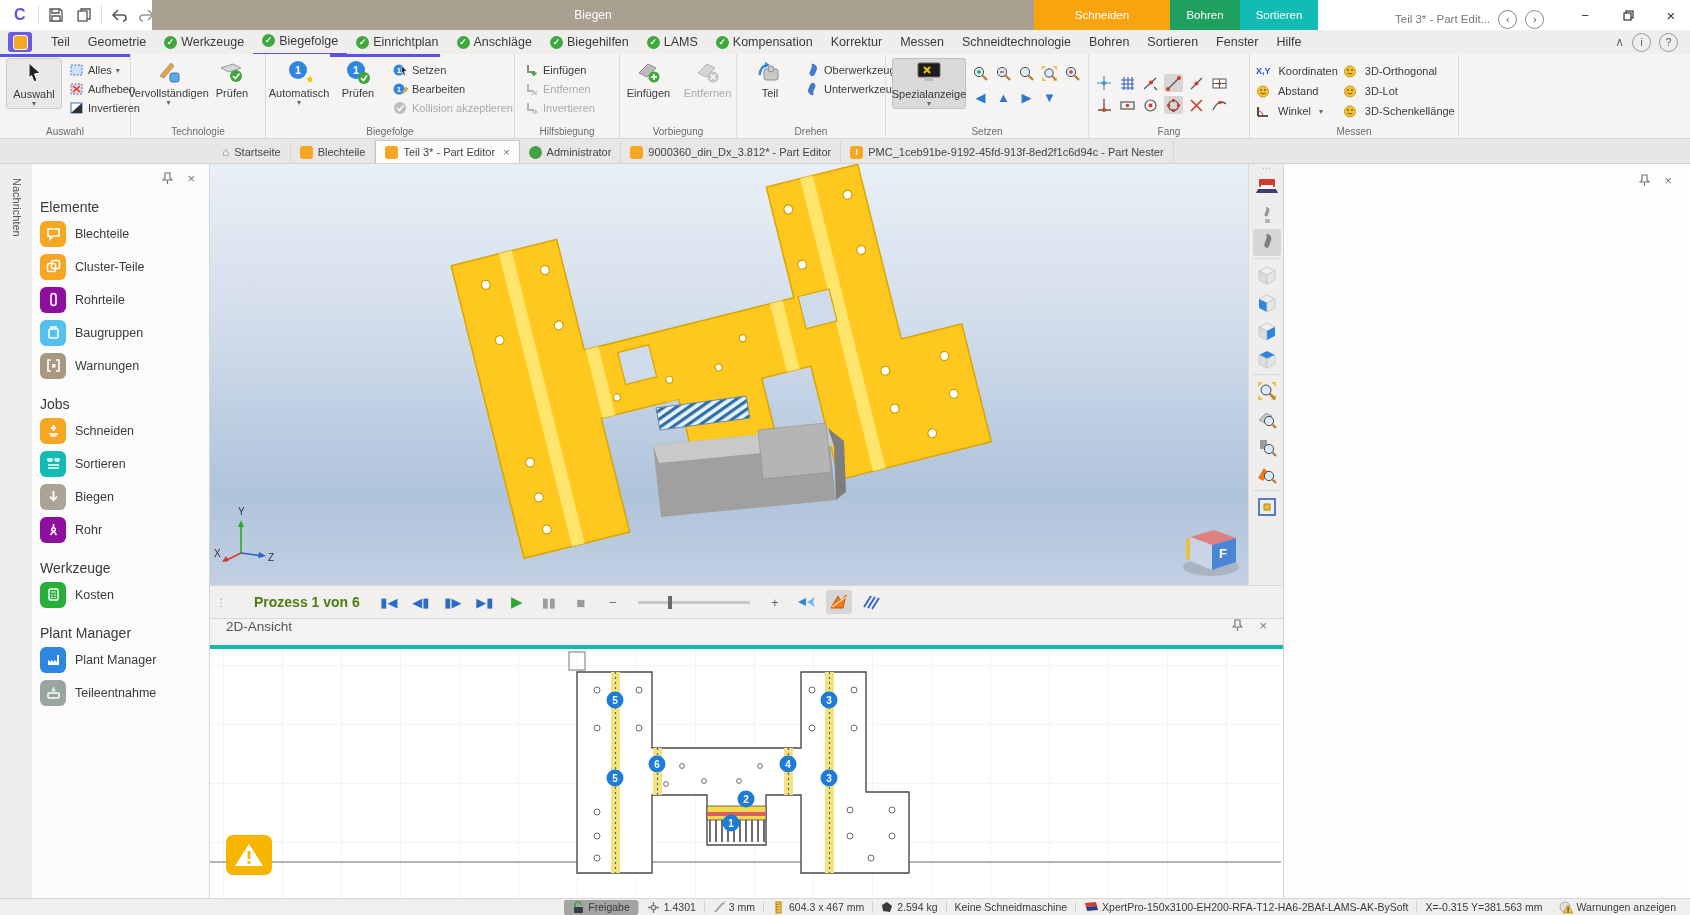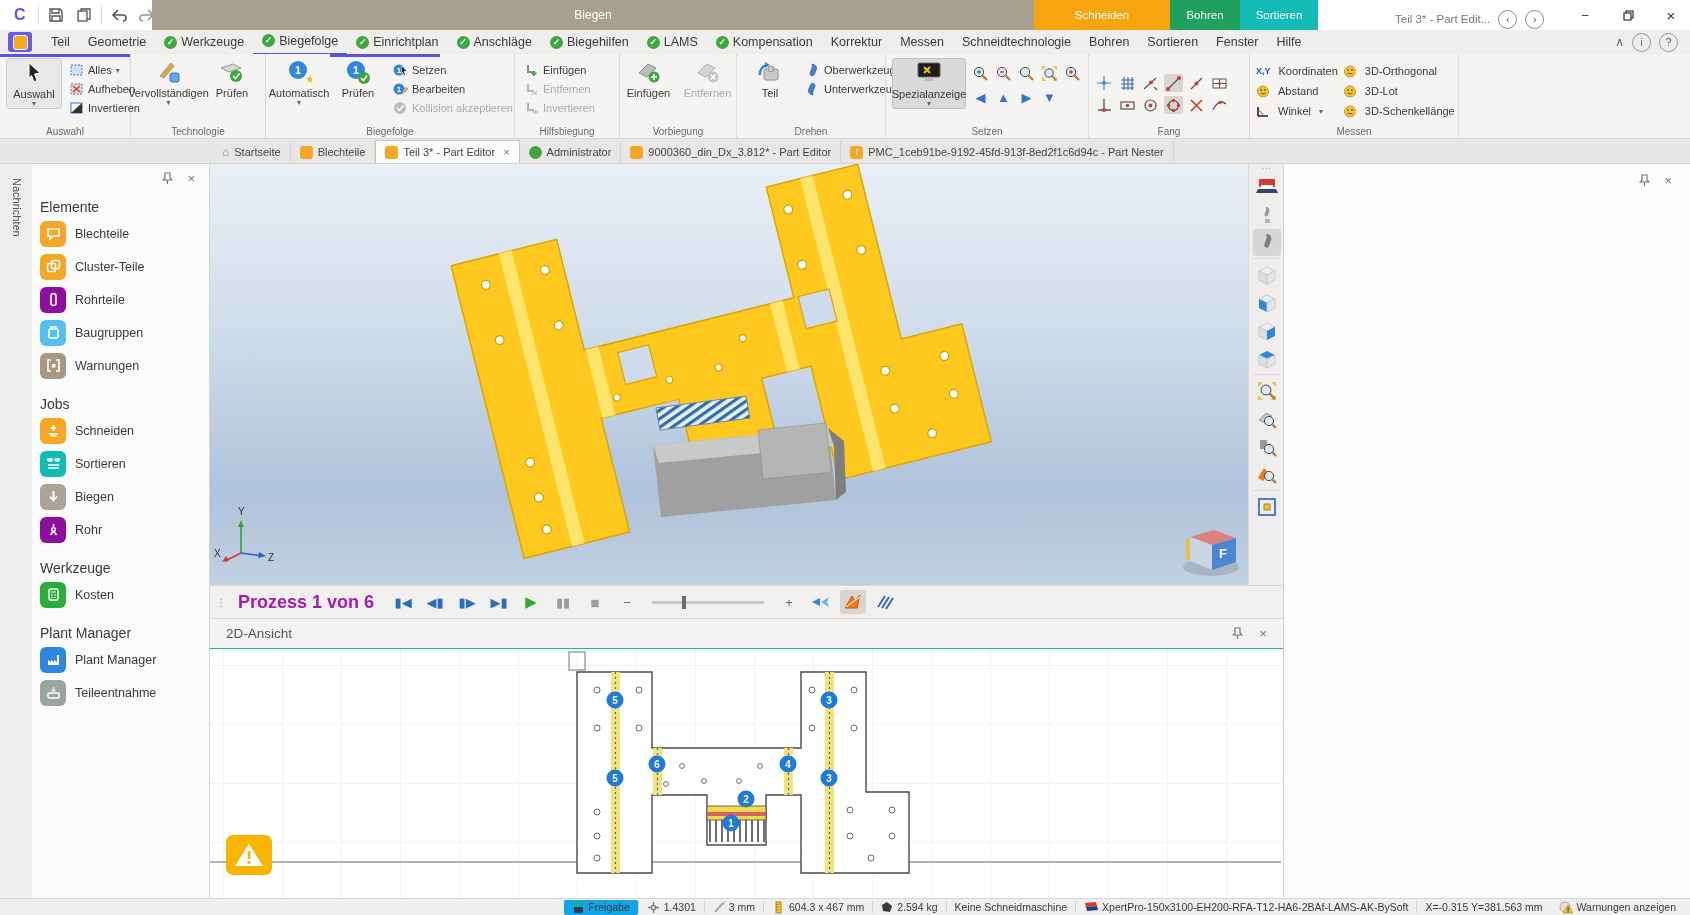--- a/index.html
+++ b/index.html
@@ -82,43 +82,43 @@
   #vtoolbar{position:absolute;left:1248px;top:164px;width:35px;height:421px;background:#EFEEED;border-left:1px solid #DCDAD8;}
   .vt-ic{width:28px;height:27px;margin:1px auto;display:flex;align-items:center;justify-content:center;border-radius:3px;}
   .vt-ic.pressed{background:#D8D6D4;}
   .vt-sep{height:1px;background:#DCDAD8;margin:2px 4px;}
   #rightpanel{position:absolute;left:1283px;top:164px;width:407px;height:734px;background:#FDFDFD;border-left:1px solid #D5D3D1;box-sizing:border-box;}
   #rp-head{display:flex;justify-content:flex-end;gap:14px;padding:10px 18px 0 0;color:#777;}
 
   
   #processbar{position:absolute;left:210px;top:585px;width:1073px;height:33px;background:#F1F0EF;
               border-top:1px solid #D9D7D5;display:flex;align-items:center;gap:6px;padding-left:6px;box-sizing:border-box;}
-  #proc-label{font-size:18px;font-weight:bold;color:#a21caf;margin:0 10px 0 6px;white-space:nowrap;}
+  #proc-label{font-size:14px;font-weight:bold;color:#4d7c0f;margin:0 10px 0 22px;white-space:nowrap;}
   .pb-btn{display:flex;align-items:center;justify-content:center;width:26px;height:22px;font-size:13px;}
   .blue{color:#2B6BC4;} .green{color:#2FA832;} .gray{color:#9E9C9A;}
   #pb-slider{width:112px;height:3px;background:#C9C7C5;position:relative;margin:0 6px;}
   #pb-handle{position:absolute;left:30px;top:-5px;width:4px;height:13px;background:#6B6B6B;}
   .pb-tog{width:26px;height:24px;display:flex;align-items:center;justify-content:center;border-radius:3px;}
   .pb-tog.pressed{background:#D8D6D4;}
 
   
   #panel2d{position:absolute;left:210px;top:618px;width:1073px;height:280px;background:#fff;border-top:1px solid #D9D7D5;box-sizing:border-box;}
-  #p2d-head{height:30px;background:#F4F3F2;border-bottom:1px solid #14b8a6;display:flex;align-items:center;padding:0 16px;box-sizing:border-box;}
+  #p2d-head{height:30px;background:#F4F3F2;border-bottom:4px solid #14b8a6;display:flex;padding:0 16px;box-sizing:border-box;}
   #p2d-title{font-size:13.5px;color:#555;}
   #p2d-icons{margin-left:auto;display:flex;gap:16px;color:#777;}
   #p2d-body{position:relative;width:1071px;height:248px;overflow:hidden;}
   #warnbtn{position:absolute;left:16px;top:186px;width:46px;height:40px;background:#F7B500;border-radius:7px;
            display:flex;align-items:center;justify-content:center;}
 
   
   #statusbar{position:absolute;left:0;top:898px;width:1690px;height:17px;background:#F0EFEE;border-top:1px solid #D9D7D5;
              display:flex;align-items:center;font-size:10.5px;color:#3a3a3a;box-sizing:border-box;}
   .st-item{display:flex;align-items:center;gap:4px;padding:0 8px;white-space:nowrap;}
   .st-sep{width:1px;height:12px;background:#D4D2D0;}
-  .st-chip{background:#0ea5e9;border-radius:2px;height:15px;}
+  .st-chip{background:#a3a3a3;border-radius:2px;height:15px;}
   .x-close{font-size:13px;line-height:13px;}
 </style>
 </head>
 <body>
 
 <div id="titlebar">
   <div id="tb-left">
     <span id="tb-logo">C</span>
     <span class="tb-sep"></span>
     <span class="tb-ic">

